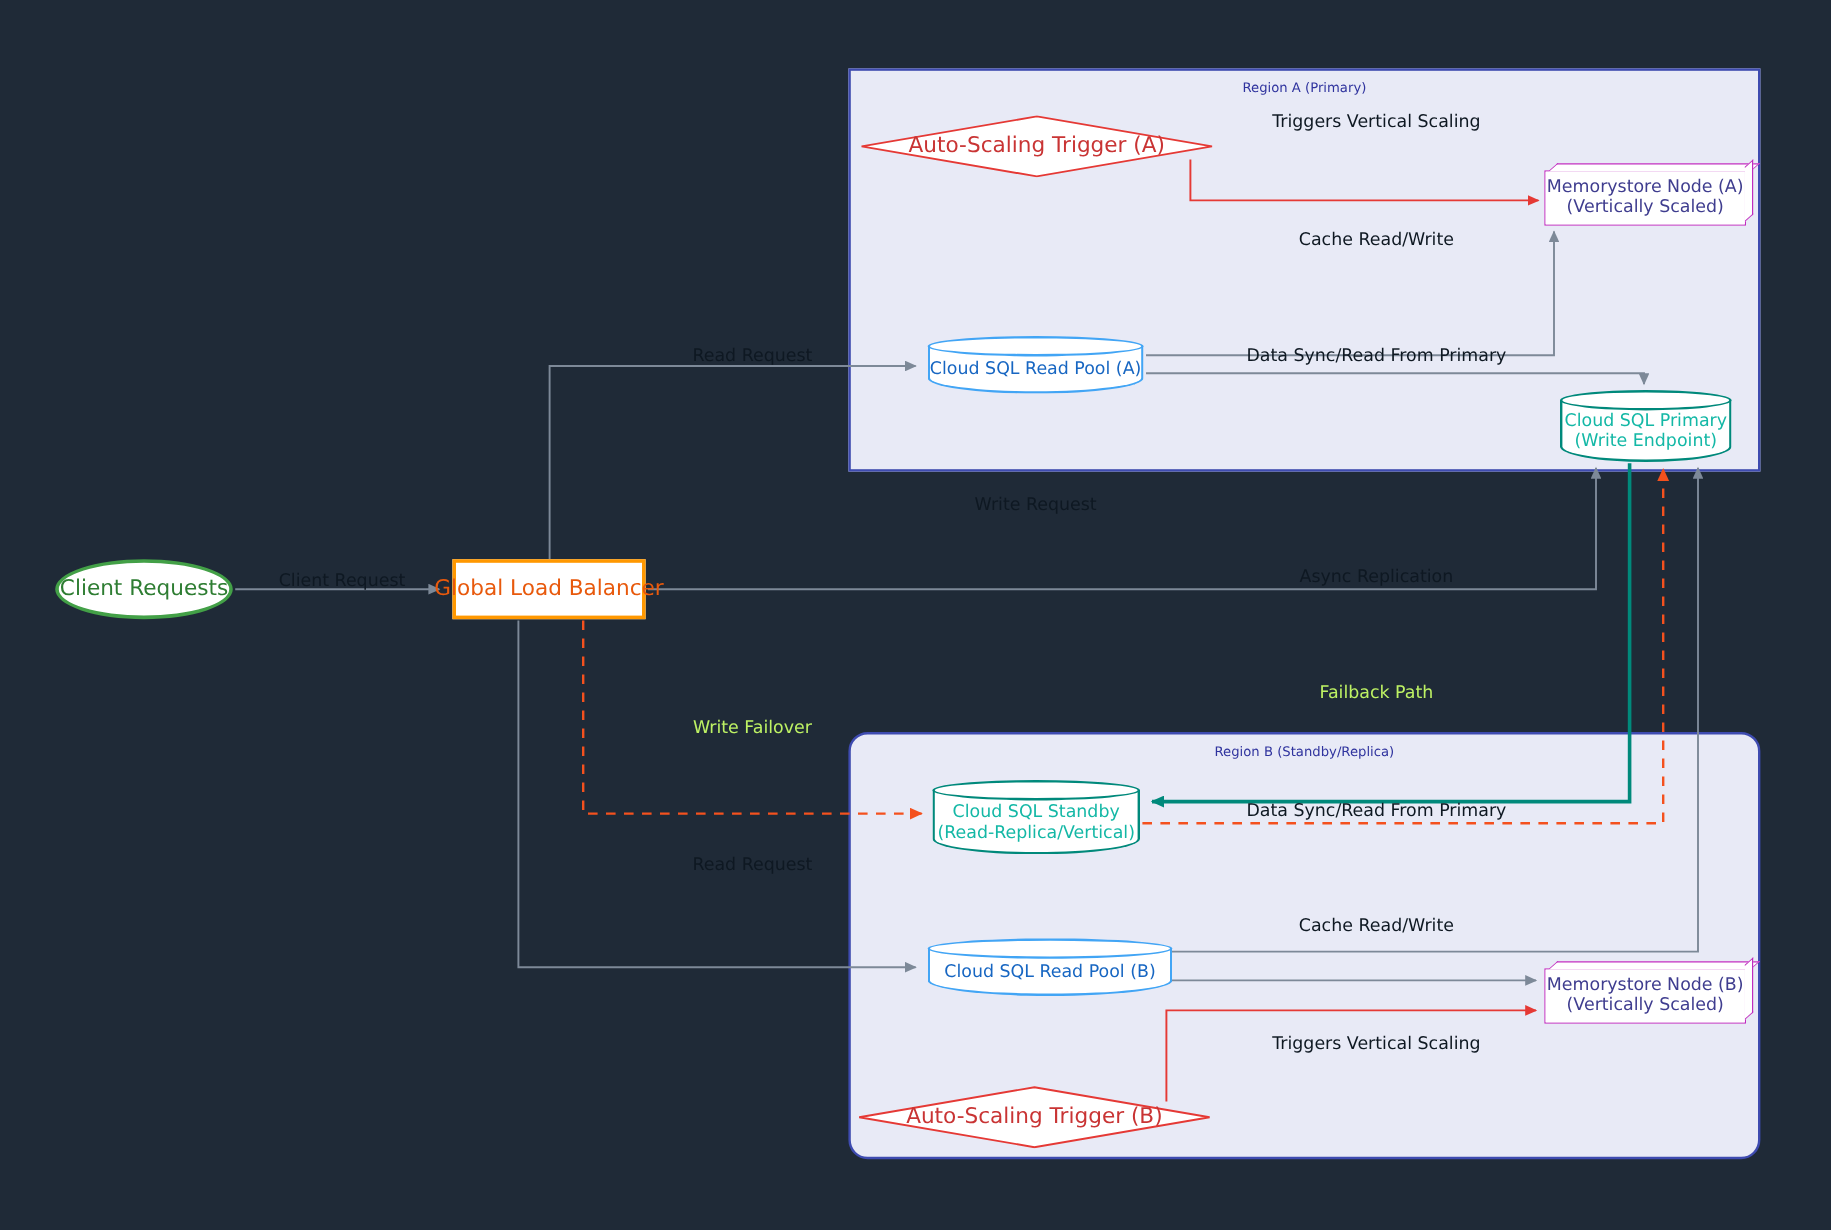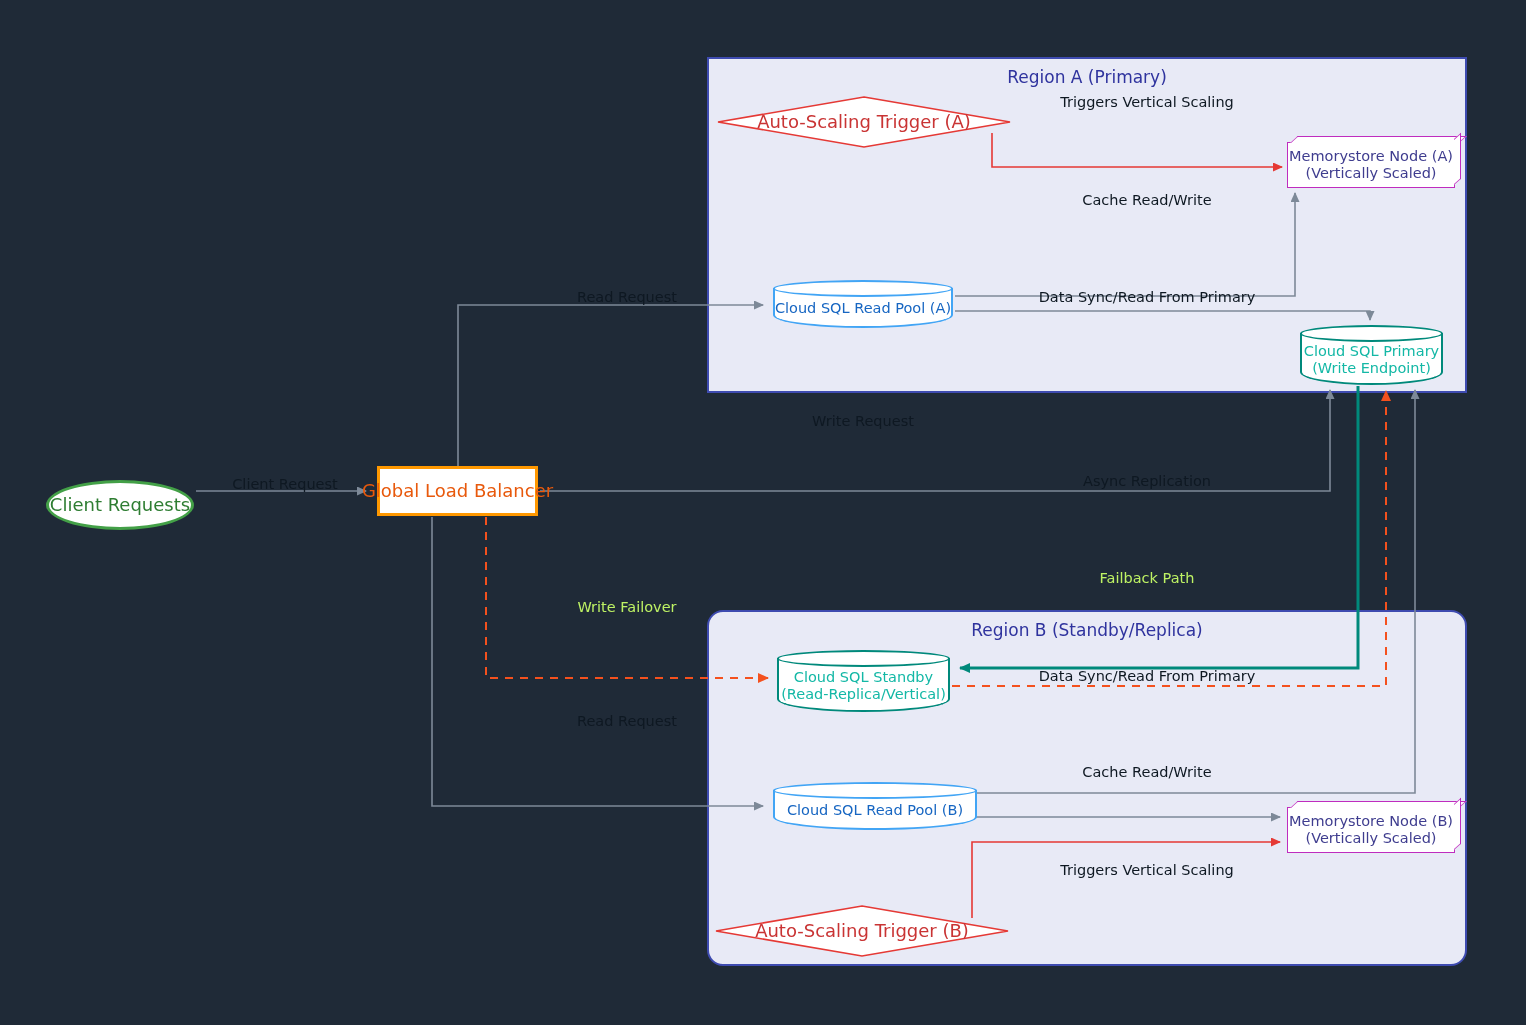--- a/index.html
+++ b/index.html
@@ -2,21 +2,21 @@
 <html><head>
 <meta charset="utf-8">
 <style>
   html,body{margin:0;padding:0;background:#1f2a37;}
   .canvas{position:relative;width:1526px;height:1025px;background:#1f2a37;
           font-family:"DejaVu Sans","Liberation Sans",sans-serif;overflow:hidden;}
 
   
   .cluster{position:absolute;background:#e8eaf6;border:2px solid #3e4bb0;box-sizing:border-box;}
   .cluster-title{position:absolute;left:0;right:0;top:8px;text-align:center;
-                 font-size:17px;color:#2f339e;}
+                 font-size:11px;color:#2f339e;}
 
   
   svg.edges{position:absolute;left:0;top:0;z-index:3;}
   .e-gray{stroke:#7d8998;stroke-width:1.6;fill:none;}
   .e-red{stroke:#e53935;stroke-width:1.6;fill:none;}
   .e-teal{stroke:#00897b;stroke-width:3;fill:none;}
   .e-orange{stroke:#f4511e;stroke-width:2;fill:none;stroke-dasharray:8 7;}
 
   
   .node{position:absolute;box-sizing:border-box;z-index:5;}
@@ -95,21 +95,21 @@
     <path class="e-gray" d="M540,491 H1330 V390" marker-end="url(#ar-gray)"></path>
     <path class="e-teal" d="M1358,386 V668 H960" marker-end="url(#ar-teal)"></path>
     <path class="e-orange" d="M952,686 H1386 V391" marker-end="url(#ar-orange)"></path>
     <path class="e-orange" d="M486,517 V678 H768" marker-end="url(#ar-orange)"></path>
     <path class="e-gray" d="M432,517 V806 H763" marker-end="url(#ar-gray)"></path>
     <path class="e-gray" d="M955,793 H1415 V390" marker-end="url(#ar-gray)"></path>
     <path class="e-gray" d="M955,817 H1280" marker-end="url(#ar-gray)"></path>
     <path class="e-red" d="M972,918 V842 H1280" marker-end="url(#ar-red)"></path>
   </svg>
 
-  <div class="node ellipse-node" style="left:46px;top:480px;width:148px;height:50px;justify-content:center;">
+  <div class="node ellipse-node" style="left:46px;top:466px;width:148px;height:50px;justify-content:center;">
     <span class="nlabel green-t">Client Requests</span>
   </div>
 
   <div class="node rect-node" style="left:377px;top:466px;width:161px;height:50px;">
     <span class="nlabel orange-t">Global Load Balancer</span>
   </div>
 
   <div class="node diamond" style="left:716px;top:96px;width:296px;height:52px;">
     <svg width="296" height="52" viewBox="0 0 296 52">
       <polygon points="148,1 294,26 148,51 2,26"></polygon>

